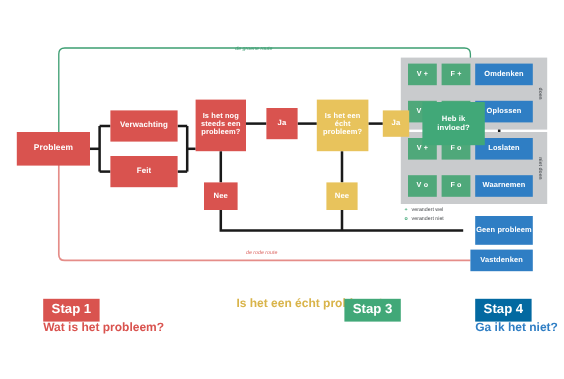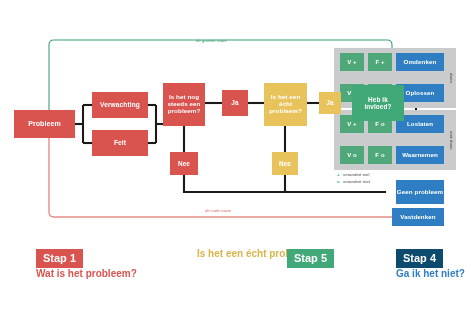--- a/index.html
+++ b/index.html
@@ -31,21 +31,21 @@
   .routegreen{color:#3d9e72;}
   .routered{color:#dd6a66;}
 
   .step{position:absolute;}
   .stepbadge{display:inline-block;color:#fff;font-weight:bold;font-size:11px;
              padding:3px 7px 4px 7px;}
   .stepq{margin-top:0;font-weight:bold;font-size:10px;line-height:1.28;}
   .s1 .stepbadge{background:#d9534f;} .s1 .stepq{color:#d9534f;}
   .s2 .stepbadge{background:#e8c35c;} .s2 .stepq{color:#d9b44a;}
   .s3 .stepbadge{background:#41a878;} .s3 .stepq{color:#41a878;}
-  .s4 .stepbadge{background:#0c4a6e;} .s4 .stepq{color:#2f7ec4;}
+  .s4 .stepbadge{background:#0369a1;} .s4 .stepq{color:#2f7ec4;}
 </style>
 </head>
 <body>
 
 <div id="stage">
 
   <svg id="wires" viewBox="0 0 470 316">
 
     <path d="M49,116 L49,45 Q49,40 54,40 L387,40 Q392,40 392,45 L392,52" fill="none" stroke="#3d9e72" stroke-width="1.1"></path>
 
@@ -147,21 +147,21 @@
   <div class="step s1" style="left:36px;top:248px;">
     <span class="stepbadge">Stap 1</span>
     <div class="stepq">Wat is het probleem?</div>
   </div>
 
   <div class="step s2" style="left:197px;top:248px;">
     <div class="stepq">Is het een écht probleem?</div>
   </div>
 
   <div class="step s3" style="left:287px;top:248px;">
-    <span class="stepbadge">Stap 5</span>
+    <span class="stepbadge">Stap 3</span>
   </div>
 
   <div class="step s4" style="left:396px;top:248px;">
     <span class="stepbadge">Stap 4</span>
     <div class="stepq">Ga ik het niet?</div>
   </div>
 
 </div>
 
 </body></html>

